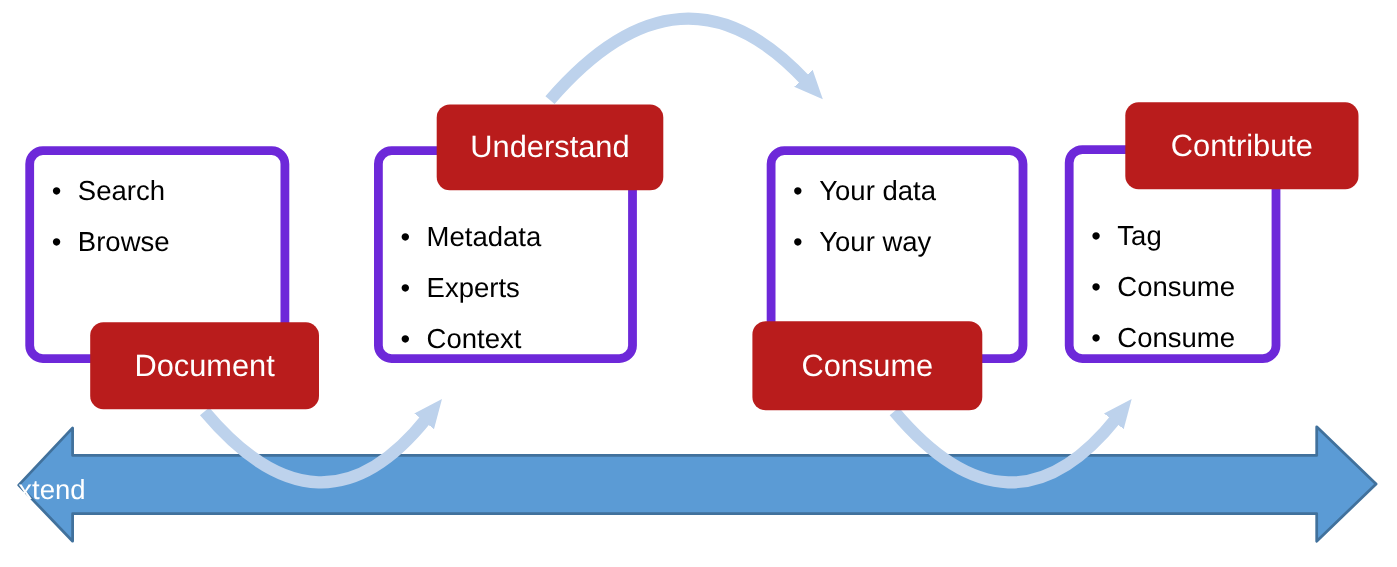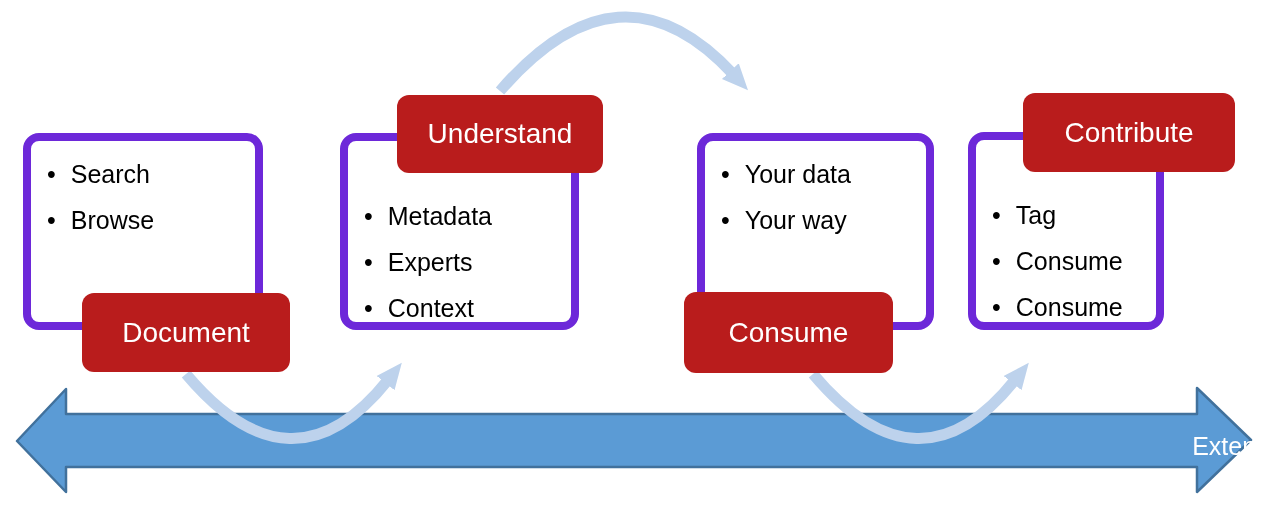--- a/index.html
+++ b/index.html
@@ -18,21 +18,21 @@
   }
   .stage-box li::before{content:"\2022";margin-right:15px;font-size:25px;color:#000;}
   .pad-top-sm ul{padding-top:10px;}
   .pad-top-lg ul{padding-top:52px;}
   .stage-label{
     position:absolute;background:#b91c1c;border-radius:12px;color:#ffffff;
     display:flex;align-items:center;justify-content:center;
     font-size:28px;box-sizing:border-box;
   }
   .extend-label{
-    position:absolute;left:0;top:430px;width:1270px;text-align:right;
+    position:absolute;left:0;top:430px;width:1270px;text-align:left;
     color:#ffffff;font-size:25px;line-height:32px;
   }
   
   .box-discover   {left:23px;  top:133px; width:240px; height:197px;}
   .box-understand {left:340px; top:133px; width:239px; height:197px;}
   .box-consume    {left:655px; top:133px; width:237px; height:197px;margin-left:42px;}
   .box-contribute {left:968px; top:132px; width:196px; height:198px;}
   .label-discover   {left:82px;   top:293px; width:208px; height:79px;}
   .label-understand {left:397px;  top:95px;  width:206px; height:78px;}
   .label-consume    {left:684px;  top:292px; width:209px; height:81px;}

